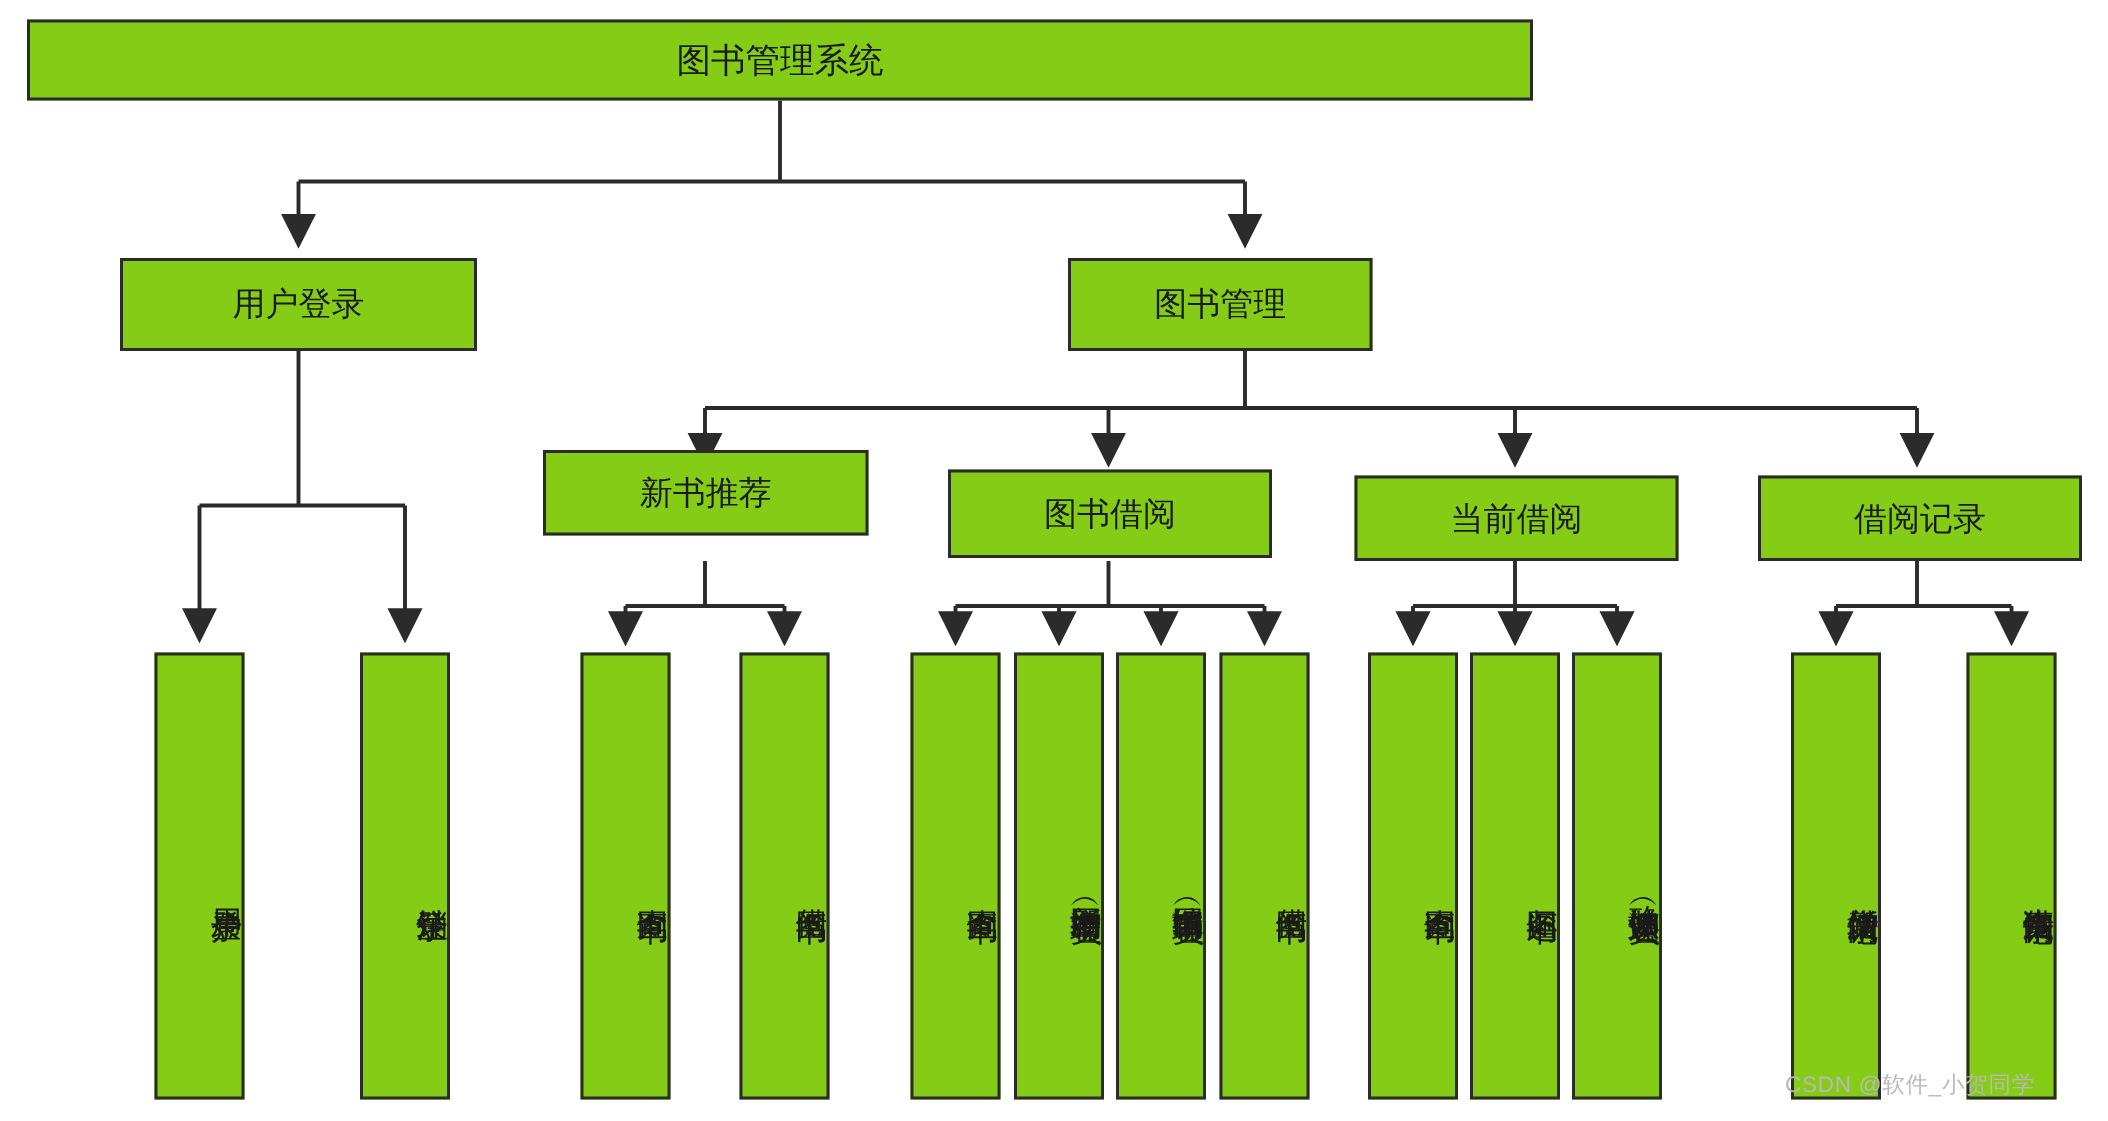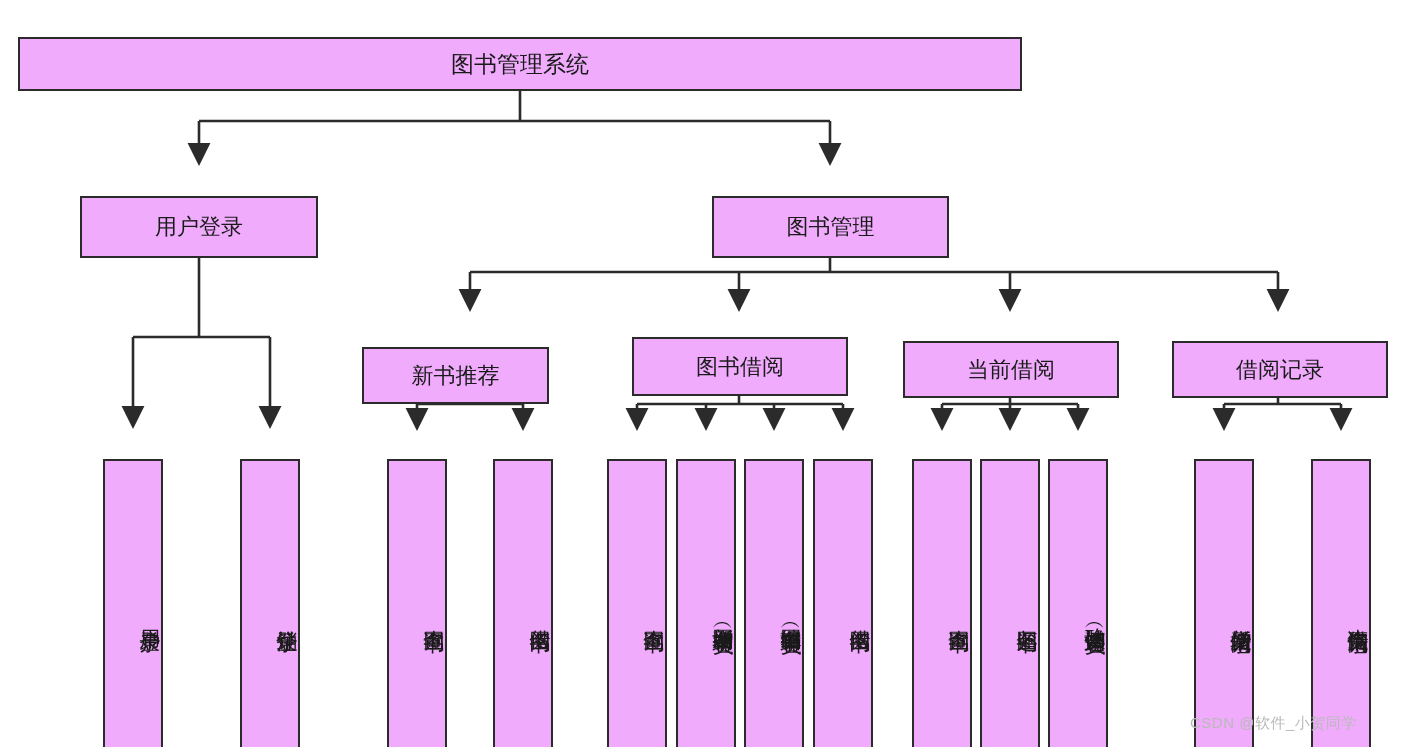--- a/index.html
+++ b/index.html
@@ -22,27 +22,26 @@
     left: 0;
     top: 0;
     width: 1405px;
     height: 747px;
     pointer-events: none;
   }
   .node {
     position: absolute;
     box-sizing: border-box;
     border: 2px solid #2b2b2b;
-    background: #f0abfc;
+    background: #84cc16;
     display: flex;
     align-items: center;
     justify-content: center;
     color: #1a1a1a;
     text-align: center;
-    margin-top: 24px;
   }
   .node.root {
     font-size: 23px;
   }
   .node.lvl2 {
     font-size: 22px;
   }
   .node.lvl3 {
     font-size: 22px;
   }
@@ -128,25 +127,25 @@
     </g>
   </svg>
 
   <div class="node root" style="left:18px; top:13px; width:1004px; height:54px;">
     <span>图书管理系统</span>
   </div>
 
   <div class="node lvl2" style="left:80px; top:172px; width:238px; height:62px;">
     <span>用户登录</span>
   </div>
-  <div class="node lvl2" style="left:712px; top:172px; width:237px; height:62px;text-align:right;">
+  <div class="node lvl2" style="left:712px; top:172px; width:203px; height:62px;text-align:right;">
     <span>图书管理</span>
   </div>
 
-  <div class="node lvl3" style="left:362px; top:323px; width:187px; height:57px;">
+  <div class="node lvl3" style="left:362px; top:300px; width:217px; height:57px;">
     <span>新书推荐</span>
   </div>
   <div class="node lvl3" style="left:632px; top:313px; width:216px; height:59px;">
     <span>图书借阅</span>
   </div>
   <div class="node lvl3" style="left:1172px; top:317px; width:216px; height:57px;">
     <span>借阅记录</span>
   </div>
   <div class="node lvl3" style="left:903px; top:317px; width:216px; height:57px;">
     <span>当前借阅</span>

